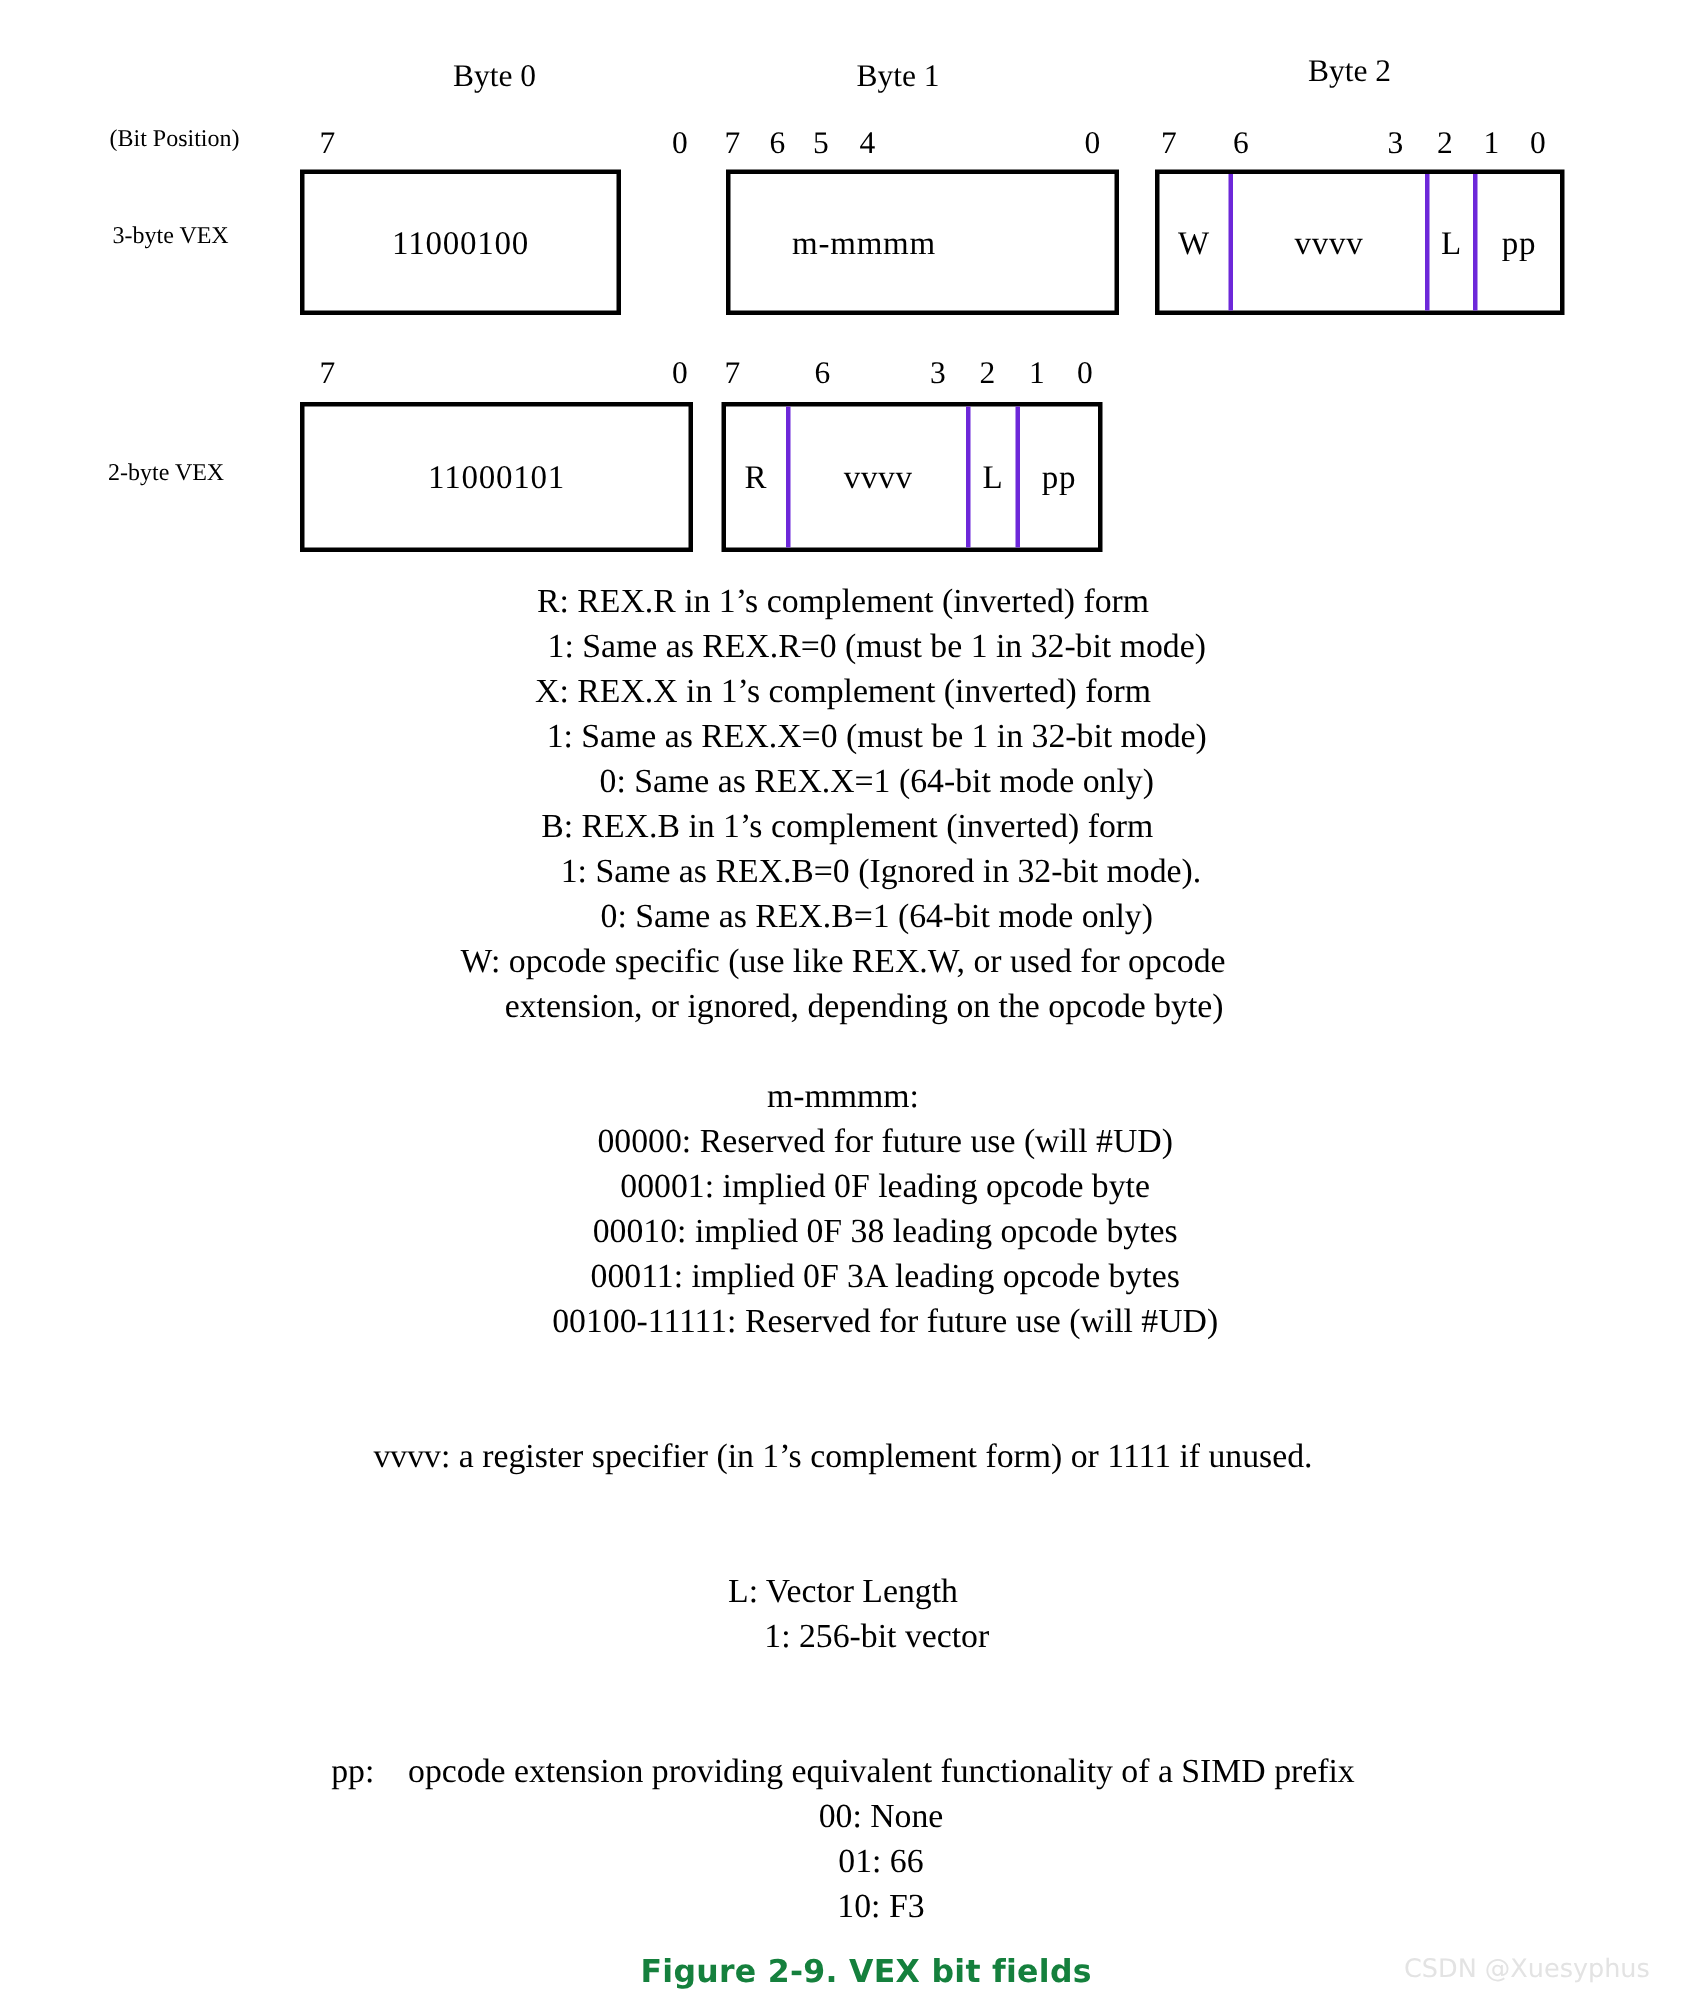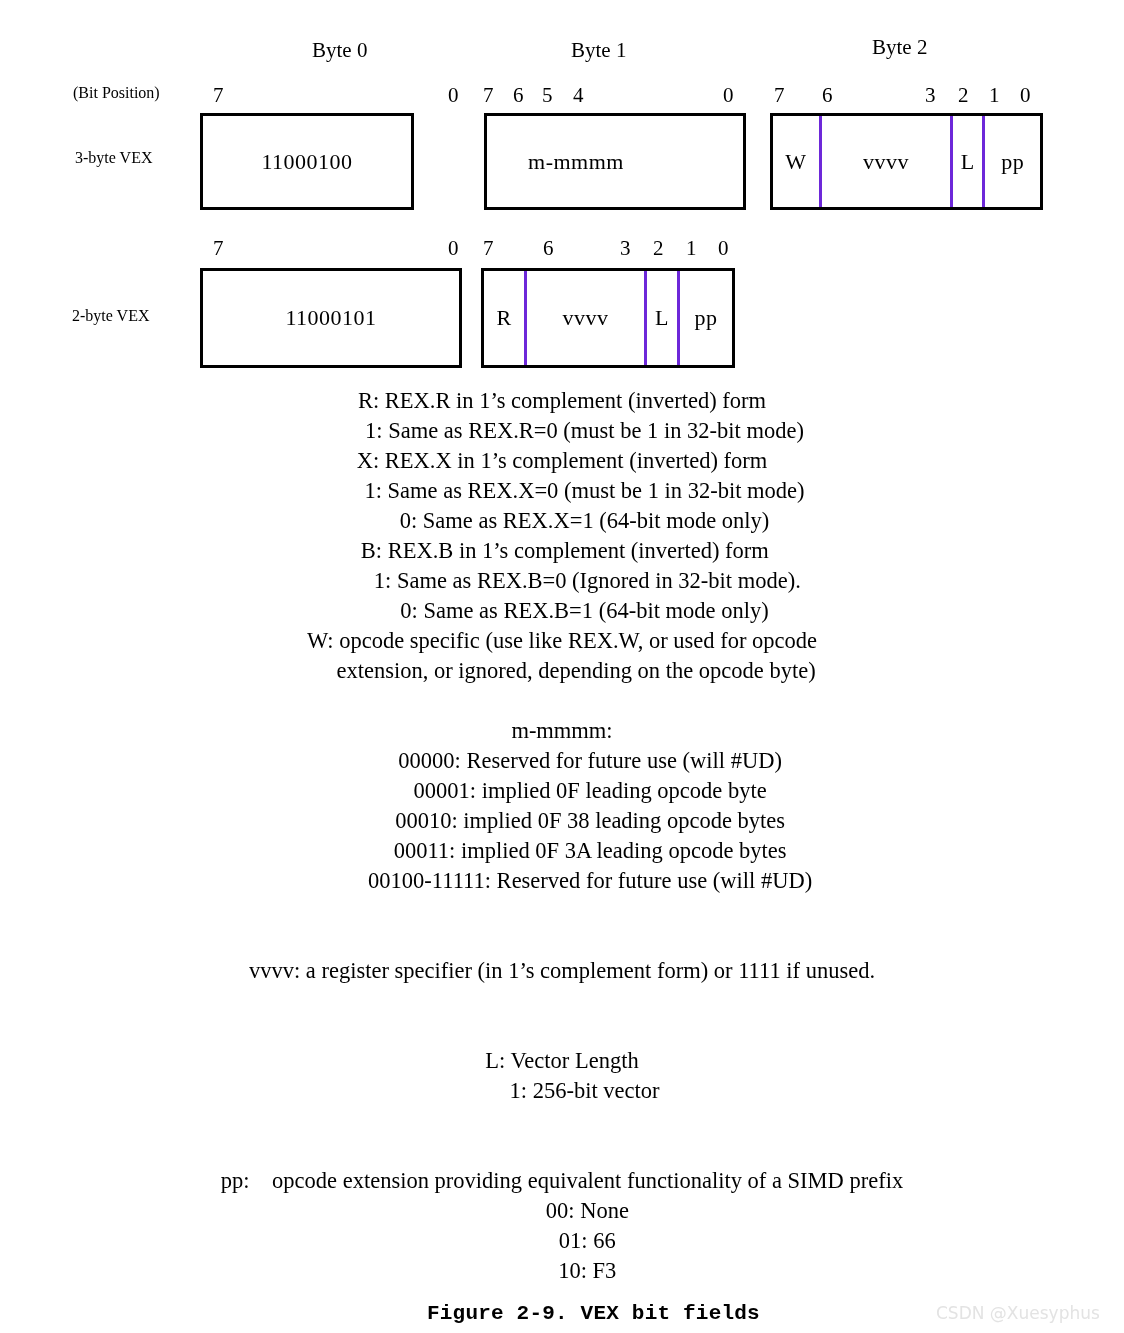--- a/index.html
+++ b/index.html
@@ -84,21 +84,21 @@
     position: absolute;
     font-family: "DejaVu Sans", "Liberation Sans", sans-serif;
     font-size: 17px;
     color: #e3e3e3;
     white-space: nowrap;
   }
 </style>
 </head>
 <body>
 
-<div class="byte-head" style="left:302px; top:40px;margin-left:10px;">Byte 0</div>
+<div class="byte-head" style="left:302px; top:40px;">Byte 0</div>
 <div class="byte-head" style="left:571px; top:40px;">Byte 1</div>
 <div class="byte-head" style="left:872px; top:37px;">Byte 2</div>
 
 <div class="row-label" style="left:73px; top:85px;">(Bit Position)</div>
 <div class="row-label" style="left:75px; top:150px;">3-byte VEX</div>
 
 <div class="bitnum" style="left:213px; top:85px;">7</div>
 <div class="bitnum" style="left:448px; top:85px;">0</div>
 
 <div class="bitnum" style="left:483px; top:85px;">7</div>
@@ -179,14 +179,14 @@
   <p>        1: 256-bit vector</p>
   <div class="gap"></div>
   <div class="gap"></div>
   <p>pp:    opcode extension providing equivalent functionality of a SIMD prefix</p>
   <p>         00: None</p>
   <p>         01: 66</p>
   <p>         10: F3</p>
 
 </div>
 
-<div class="caption" style="left: 427px; top: 1302px; color: #000000; font-family: Liberation Mono, monospace;">Figure 2-9.  VEX bit fields</div>
+<div class="caption" style="left: 427px; top: 1302px; color: #15803d;">Figure 2-9.  VEX bit fields</div>
 <div class="watermark" style="left: 936px; top: 1303px; color: rgb(227, 227, 227);">CSDN @Xuesyphus</div>
 
 </body></html>

